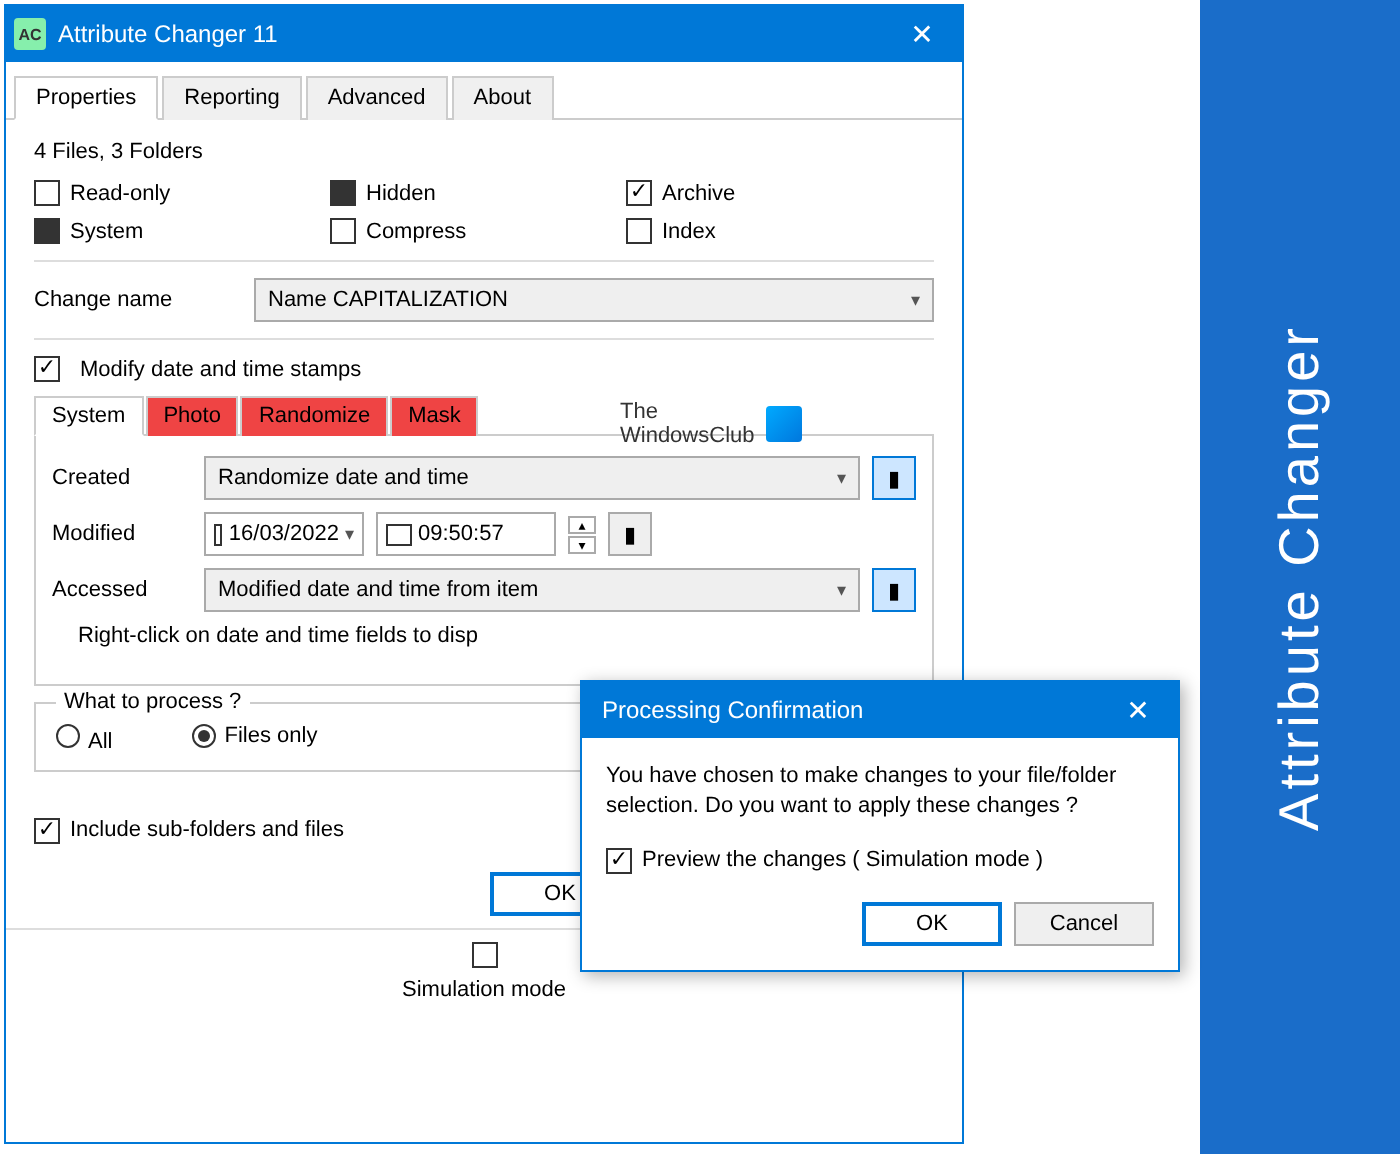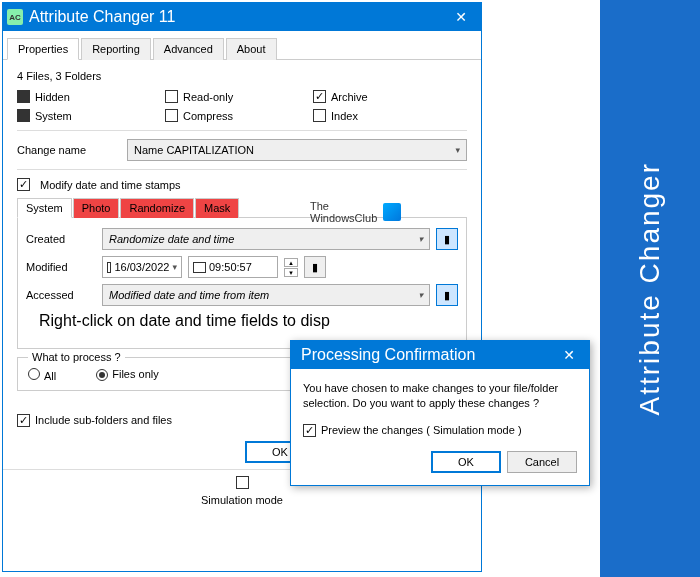--- a/index.html
+++ b/index.html
@@ -6,21 +6,21 @@
 body { background: #000; width: 700px; height: 577px; position: relative; overflow: hidden; }
 .outer { position: absolute; left: 0; top: 0; width: 700px; height: 577px; display: flex; }
 .left-area { width: 600px; height: 577px; background: #fff; position: relative; }
 .right-area { width: 100px; height: 577px; background: #1a6dc9; display: flex; align-items: center; justify-content: center; }
 .vertical-text { color: #fff; font-size: 28px; writing-mode: vertical-rl; transform: rotate(180deg); font-weight: 300; letter-spacing: 2px; }
 
 
 .window { position: absolute; left: 2px; top: 2px; width: 480px; height: 570px; border: 1px solid #0078d7; background: #fff; }
 .titlebar { height: 28px; background: #0078d7; display: flex; align-items: center; color: #fff; padding-left: 4px; }
 .titlebar-icon { width: 16px; height: 16px; background: #86efac; display: inline-flex; align-items: center; justify-content: center; font-size: 8px; color: #333; border-radius: 2px; font-weight: bold; }
-.titlebar-text { margin-left: 6px; flex: 1; font-size: 16px; }
+.titlebar-text { margin-left: 6px; flex: 1; font-size: 12px; }
 .titlebar-close { width: 40px; height: 28px; display: flex; align-items: center; justify-content: center; font-size: 14px; cursor: pointer; }
 
 .tabs { display: flex; border-bottom: 1px solid #ccc; padding-left: 4px; padding-top: 6px; }
 .tab { padding: 4px 10px; border: 1px solid #ccc; border-bottom: none; margin-right: 2px; background: #f0f0f0; cursor: pointer; position: relative; top: 1px; }
 .tab.active { background: #fff; border-bottom: 1px solid #fff; }
 
 .body { padding: 10px 14px; }
 .summary { margin-bottom: 8px; }
 
 .checkrow { display: flex; gap: 8px; margin-bottom: 6px; }
@@ -35,27 +35,27 @@
 .label { width: 100px; }
 .dropdown { flex: 1; height: 22px; border: 1px solid #aaa; background: #efefef; display: flex; align-items: center; padding: 0 6px; justify-content: space-between; cursor: pointer; }
 
 .subtabs { display: flex; border-bottom: 1px solid #ccc; margin-top: 6px; }
 .subtab { padding: 3px 8px; border: 1px solid #ccc; border-bottom: none; margin-right: 1px; background: #ef4444; cursor: pointer; position: relative; top: 1px; }
 .subtab.active { background: #fff; border-bottom: 1px solid #fff; }
 
 .subbody { border: 1px solid #ccc; border-top: none; padding: 10px 8px; margin-bottom: 8px; }
 .dtrow { display: flex; align-items: center; gap: 6px; margin-bottom: 6px; }
 .dtlabel { width: 70px; }
-.dtdrop { flex: 1; height: 22px; border: 1px solid #aaa; background: #efefef; display: flex; align-items: center; padding: 0 6px; justify-content: space-between; cursor: pointer; font-style: italic; }
+.dtdrop { flex: 1; height: 22px; border: 1px solid #aaa; background: #efefef; display: flex; align-items: center; padding: 0 6px; justify-content: space-between; cursor: pointer; }
 .dtinput { width: 80px; height: 22px; border: 1px solid #aaa; background: #fff; display: flex; align-items: center; padding: 0 4px; gap: 3px; }
 .mini { width: 13px; height: 11px; }
 .iconbtn { width: 22px; height: 22px; border: 1px solid #aaa; background: #efefef; display: flex; align-items: center; justify-content: center; cursor: pointer; font-size: 11px; }
 .iconbtn.blue { background: #cde6ff; border-color: #0078d7; }
 
-.hint { font-size: 16px; margin: 4px 0 8px; padding-left: 13px; }
+.hint { font-size: 11px; margin: 4px 0 8px; padding-left: 13px; }
 
 .fieldset { border: 1px solid #ccc; padding: 8px 10px; margin-bottom: 8px; }
 .fieldset-legend { position: relative; top: -15px; background: #fff; padding: 0 4px; display: inline-block; }
 .fieldset-body { display: flex; gap: 40px; margin-top: -10px; }
 .radio { width: 12px; height: 12px; border: 1px solid #333; border-radius: 50%; display: inline-flex; align-items: center; justify-content: center; margin-right: 4px; cursor: pointer; }
 .radio.on::after { content: ""; width: 6px; height: 6px; background: #333; border-radius: 50%; }
 
 .bottom-row { display: flex; align-items: center; justify-content: space-between; padding: 0 14px 6px; text-align: right; }
 .btn { min-width: 70px; height: 22px; border: 1px solid #aaa; background: #efefef; display: inline-flex; align-items: center; justify-content: center; cursor: pointer; padding: 0 10px; }
 .btn.primary { border: 2px solid #0078d7; background: #fff; }
@@ -96,26 +96,26 @@
       <div class="tab">Reporting</div>
       <div class="tab">Advanced</div>
       <div class="tab">About</div>
     </div>
 
     <div class="body">
       <div class="summary">4 Files, 3 Folders</div>
 
       <div class="checkrow">
         <div class="checkcell">
+              <span class="cbox"></span>
+              <span>Read-only</span>
+            </div>
+        <div class="checkcell">
               <span class="cbox filled"></span>
               <span>Hidden</span>
-            </div>
-        <div class="checkcell">
-              <span class="cbox"></span>
-              <span>Read-only</span>
             </div>
         <div class="checkcell">
               <span class="cbox checked"></span>
               <span>Archive</span>
             </div>
       </div>
       <div class="checkrow">
         <div class="checkcell">
               <span class="cbox filled"></span>
               <span>System</span>

